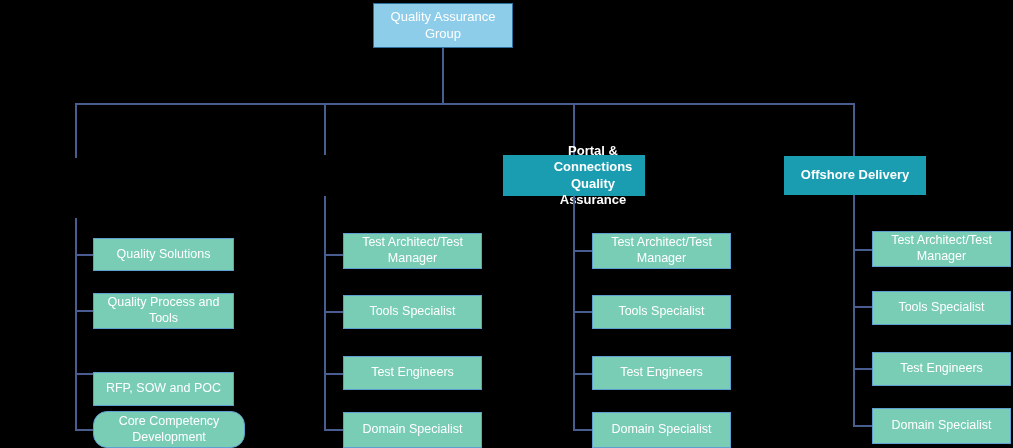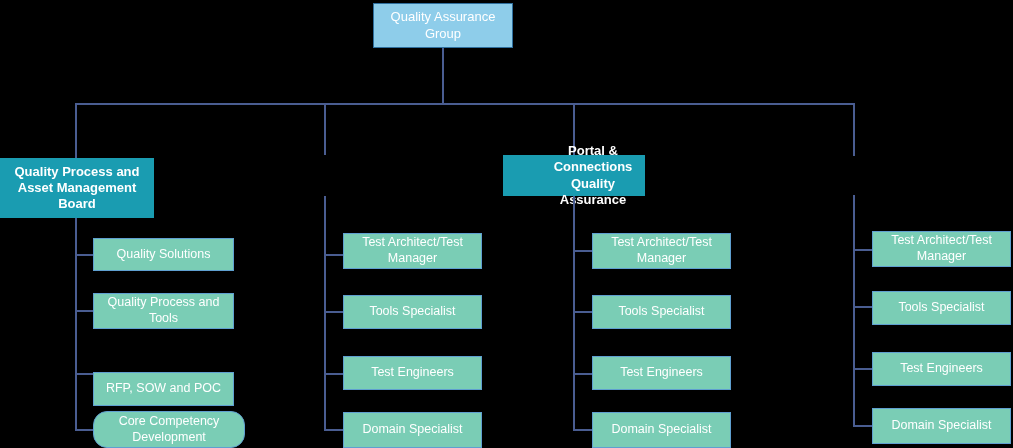--- a/index.html
+++ b/index.html
@@ -78,23 +78,20 @@
 
   <div class="conn conn-v" style="left:442px; top:48px; width:2px; height:56px;"></div>
 
   <div class="conn conn-h" style="left:75px; top:103px; width:780px; height:2px;"></div>
 
   <div class="conn conn-v" style="left:75px; top:103px; width:2px; height:55px;"></div>
   <div class="conn conn-v" style="left:324px; top:103px; width:2px; height:52px;"></div>
   <div class="conn conn-v" style="left:573px; top:103px; width:2px; height:52px;"></div>
   <div class="conn conn-v" style="left:853px; top:103px; width:2px; height:53px;"></div>
 
-  <div class="node node-division" style="left:0px; top:158px; width:154px; height:60px;">
-    <span class="node-label">Quality Process and Asset Management Board</span>
-  </div>
 
   <div class="conn conn-v" style="left:75px; top:218px; width:2px; height:212px;"></div>
   <div class="conn conn-h" style="left:75px; top:254px; width:18px; height:2px;"></div>
   <div class="conn conn-h" style="left:75px; top:310px; width:18px; height:2px;"></div>
   <div class="conn conn-h" style="left:75px; top:373px; width:18px; height:2px;"></div>
   <div class="conn conn-h" style="left:75px; top:429px; width:18px; height:2px;"></div>
 
   <div class="node node-leaf" style="left:93px; top:293px; width:141px; height:36px;">
     <span class="node-label">Quality Process and Tools</span>
   </div>
@@ -144,20 +141,23 @@
   <div class="node node-leaf" style="left:592px; top:295px; width:139px; height:34px;">
     <span class="node-label">Tools Specialist</span>
   </div>
   <div class="node node-leaf" style="left:592px; top:356px; width:139px; height:34px;">
     <span class="node-label">Test Engineers</span>
   </div>
   <div class="node node-leaf" style="left:592px; top:412px; width:139px; height:36px;">
     <span class="node-label">Domain Specialist</span>
   </div>
 
+  <div class="node node-division" style="left:784px; top:156px; width:142px; height:39px;">
+    <span class="node-label">Offshore Delivery</span>
+  </div>
 
   <div class="conn conn-v" style="left:853px; top:195px; width:2px; height:231px;"></div>
   <div class="conn conn-h" style="left:853px; top:249px; width:19px; height:2px;"></div>
   <div class="conn conn-h" style="left:853px; top:306px; width:19px; height:2px;"></div>
   <div class="conn conn-h" style="left:853px; top:368px; width:19px; height:2px;"></div>
   <div class="conn conn-h" style="left:853px; top:425px; width:19px; height:2px;"></div>
 
   <div class="node node-leaf" style="left:872px; top:231px; width:139px; height:36px;">
     <span class="node-label">Test Architect/Test Manager</span>
   </div>

